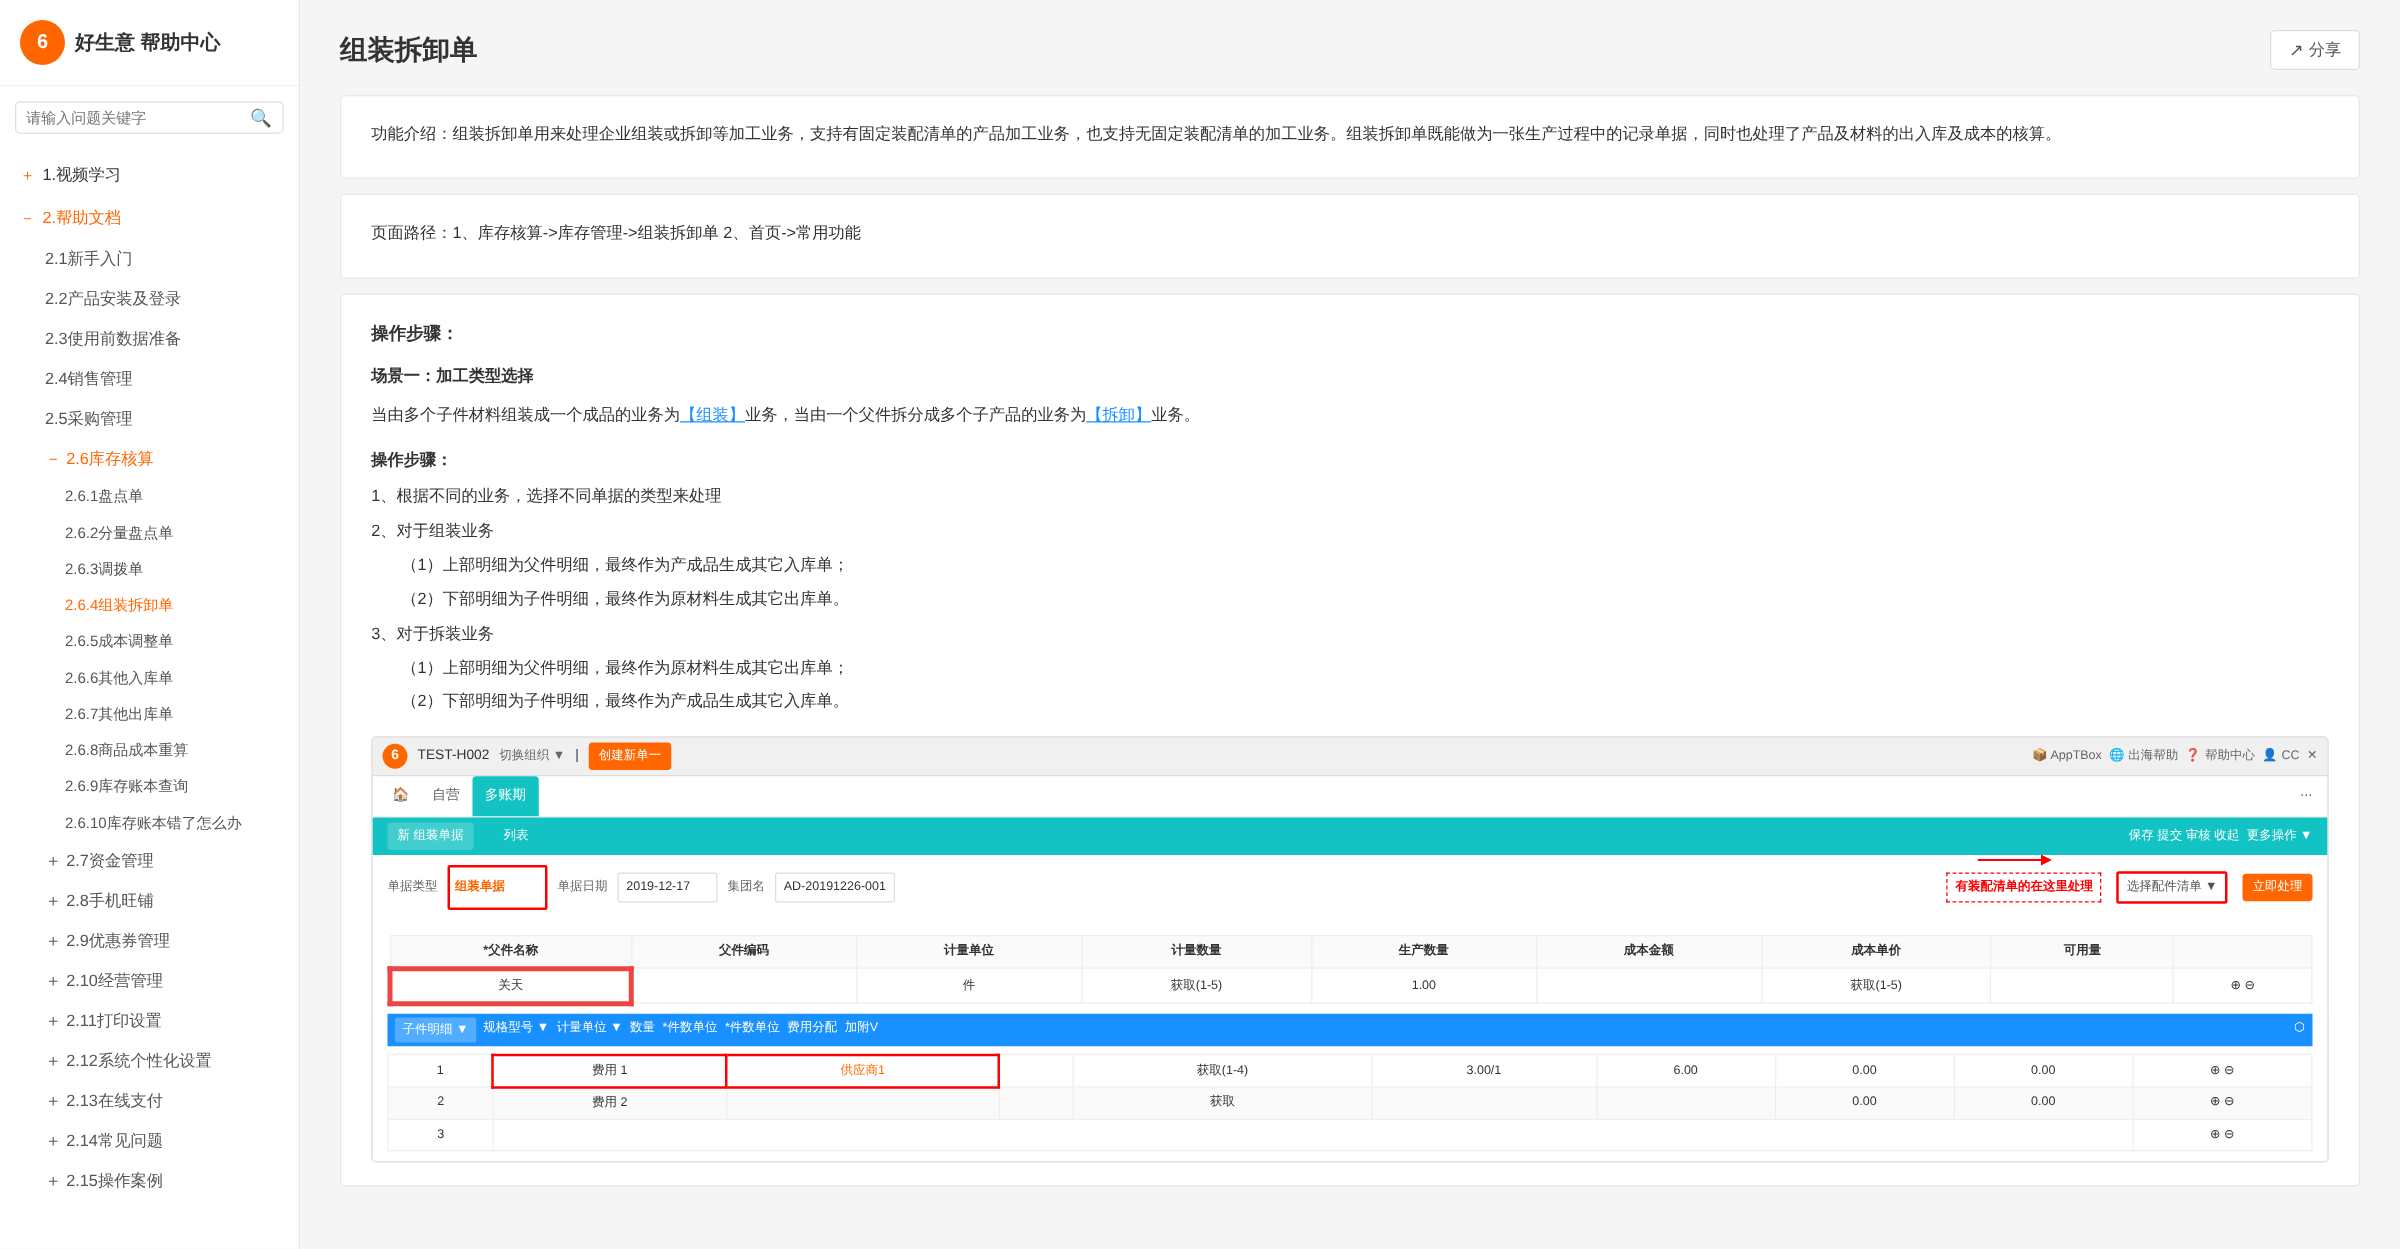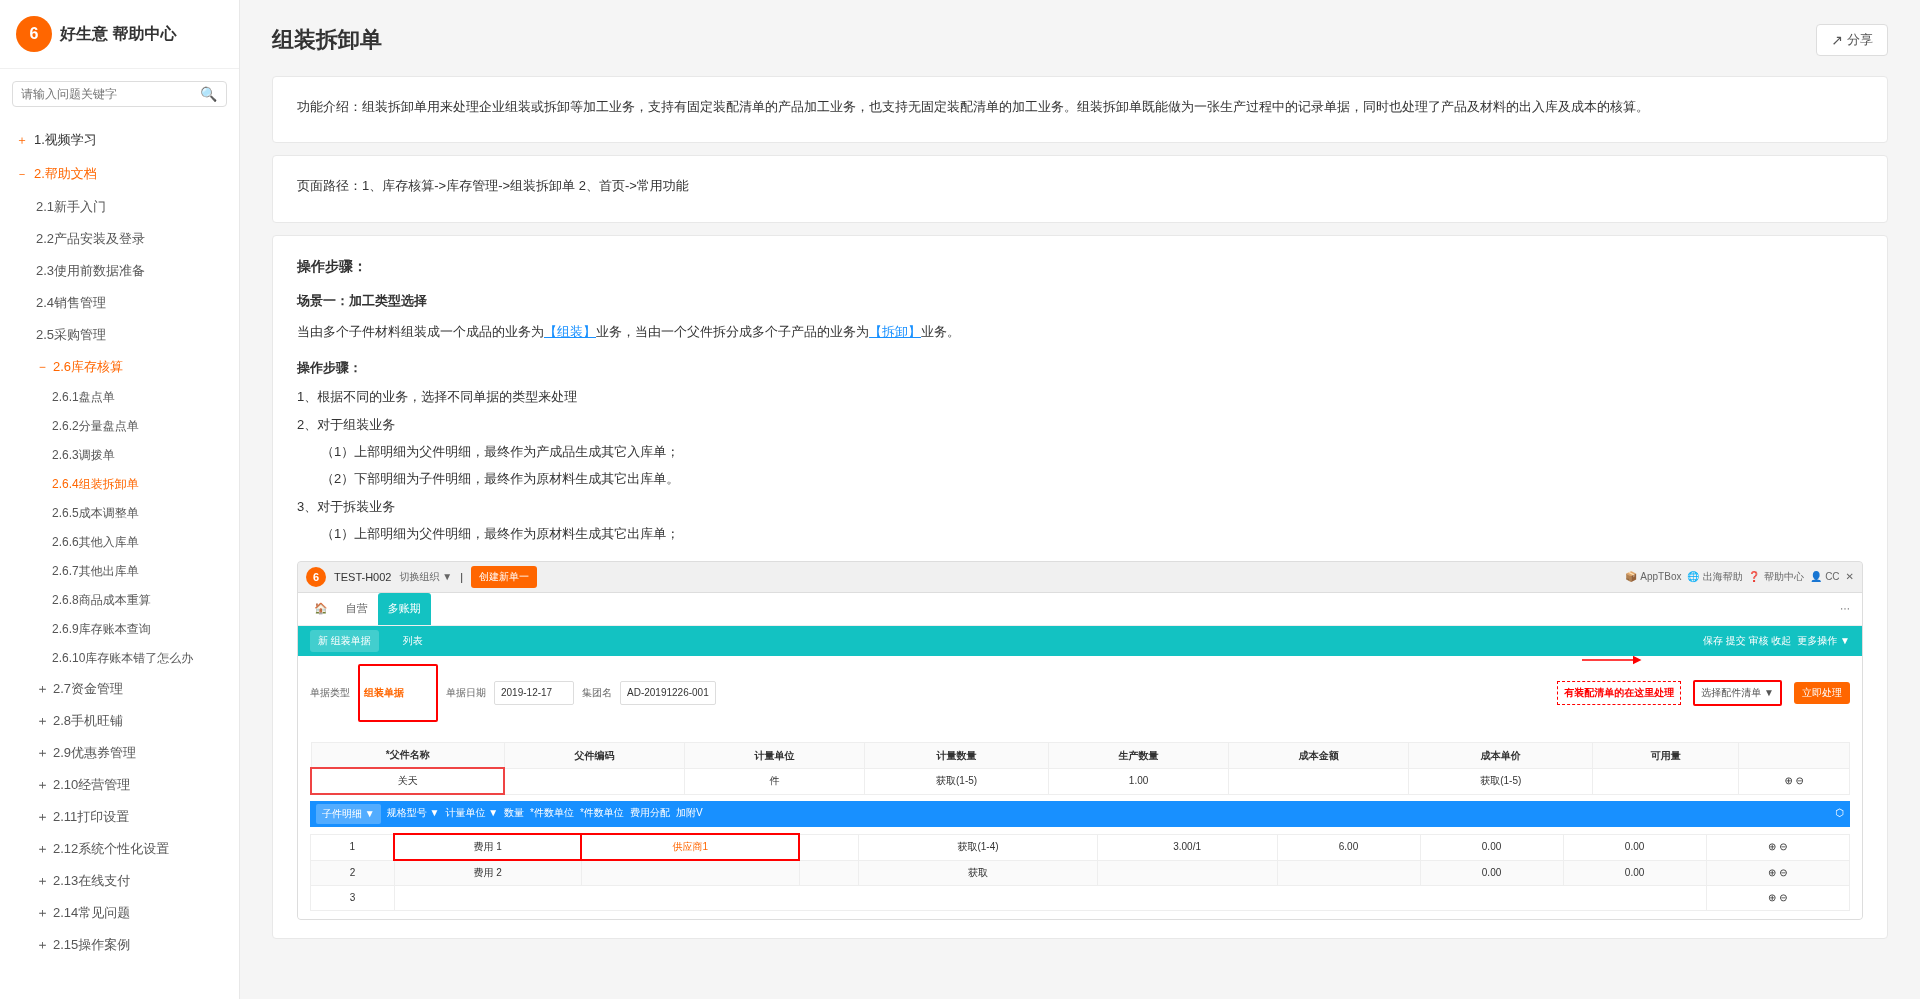--- a/index.html
+++ b/index.html
@@ -140,21 +140,21 @@
     .teal-bar {
       background: #13c2c2;
       color: #fff;
       padding: 4px 12px;
       font-size: 11px;
       display: flex; align-items: center; justify-content: space-between;
     }
 
     .sub-table-section { margin-top: 6px; }
 
-    .red-outlined { border: 2px solid red; display: inline-block; padding: 18px 4px; }
+    .red-outlined { border: 2px solid red; display: inline-block; padding: 7px 4px; }
     .hl-link { color: #1890ff; text-decoration: underline; cursor: pointer; }
   </style>
 </head>
 <body>
 
 <div id="sidebar">
   <div class="sidebar-logo">
     <div class="logo-circle">
       <span>6</span>
     </div>
@@ -300,20 +300,21 @@
       当由多个子件材料组装成一个成品的业务为<span class="hl-link">【组装】</span>业务，当由一个父件拆分成多个子产品的业务为<span class="hl-link">【拆卸】</span>业务。
     </p>
 
     <p class="step-intro bold" style="margin-top:12px">操作步骤：</p>
     <p class="step-item" style="margin:4px 0;">1、根据不同的业务，选择不同单据的类型来处理</p>
     <p class="step-item" style="margin:4px 0;">2、对于组装业务</p>
     <p class="step-item" style="margin:4px 0 4px 24px;">（1）上部明细为父件明细，最终作为产成品生成其它入库单；</p>
     <p class="step-item" style="margin:4px 0 4px 24px;">（2）下部明细为子件明细，最终作为原材料生成其它出库单。</p>
     <p class="step-item" style="margin:4px 0;">3、对于拆装业务</p>
     <p class="step-item" style="margin:4px 0 4px 24px;">（1）上部明细为父件明细，最终作为原材料生成其它出库单；</p>
+    <p class="step-item" style="margin:4px 0 4px 24px;">（2）下部明细为子件明细，最终作为产成品生成其它入库单。</p>
 
     <div class="screenshot-container" style="position:relative;">
 
       <div class="app-titlebar" style="background:#f0f0f0; justify-content:space-between;">
         <div style="display:flex;align-items:center;gap:8px;">
           <span style="background:#f60;color:#fff;border-radius:50%;width:20px;height:20px;display:inline-flex;align-items:center;justify-content:center;font-size:11px;font-weight:bold">6</span>
           <span style="font-size:11px;">TEST-H002</span>
           <span style="font-size:10px;color:#666;">切换组织 ▼</span>
           <span>|</span>
           <span style="background:#f60;color:#fff;padding:2px 8px;border-radius:3px;font-size:10px;cursor:pointer;">
@@ -377,21 +378,21 @@
                 <th>计量数量</th>
                 <th>生产数量</th>
                 <th>成本金额</th>
                 <th>成本单价</th>
                 <th>可用量</th>
                 <th></th>
               </tr>
             </thead>
             <tbody>
               <tr>
-                <td style="border:2px solid #ef4444;">关天</td>
+                <td style="border:4px solid #ef4444;">关天</td>
                 <td></td>
                 <td>件</td>
                 <td>获取(1-5)</td>
                 <td>1.00</td>
                 <td></td>
                 <td>获取(1-5)</td>
                 <td></td>
                 <td>⊕ ⊖</td>
               </tr>
             </tbody>

